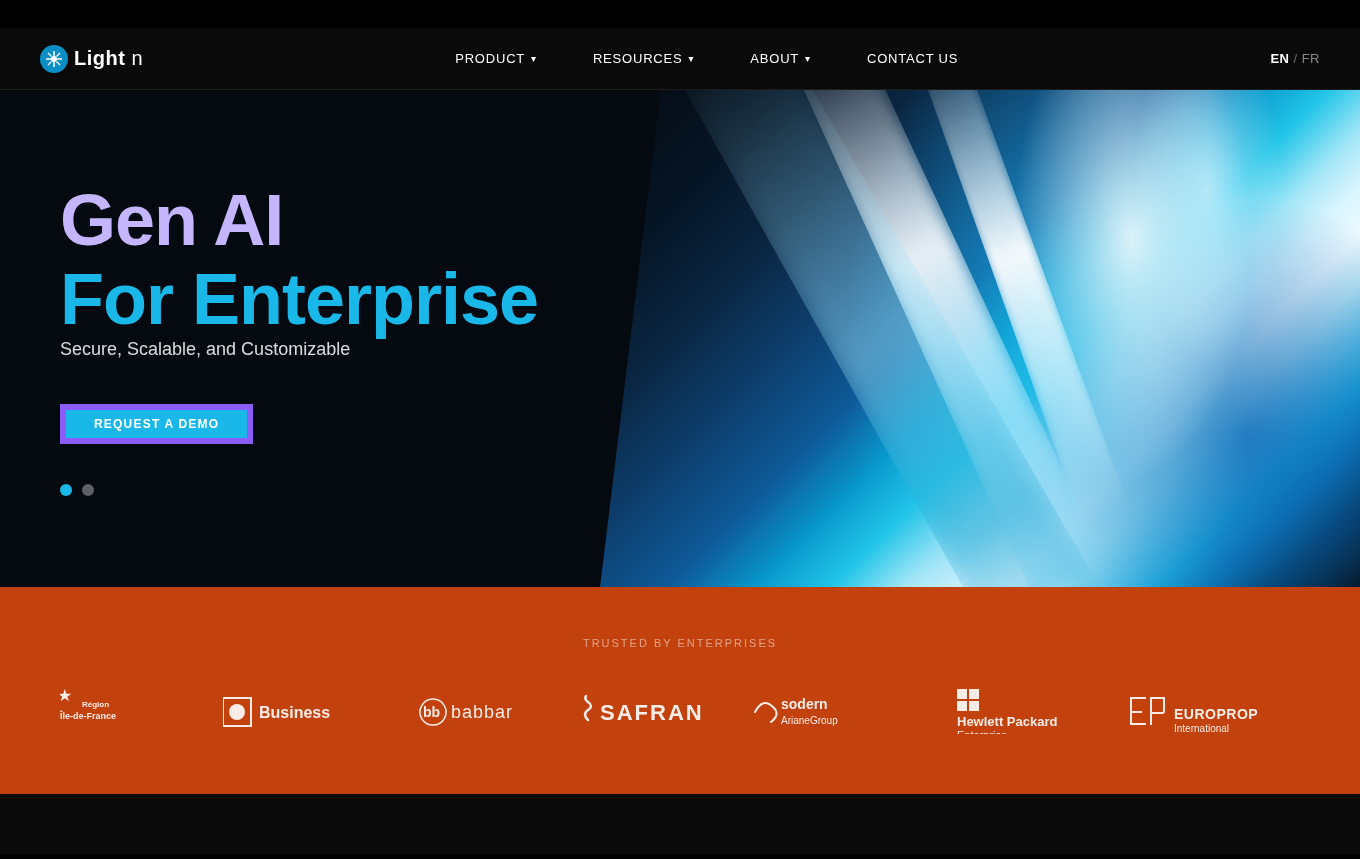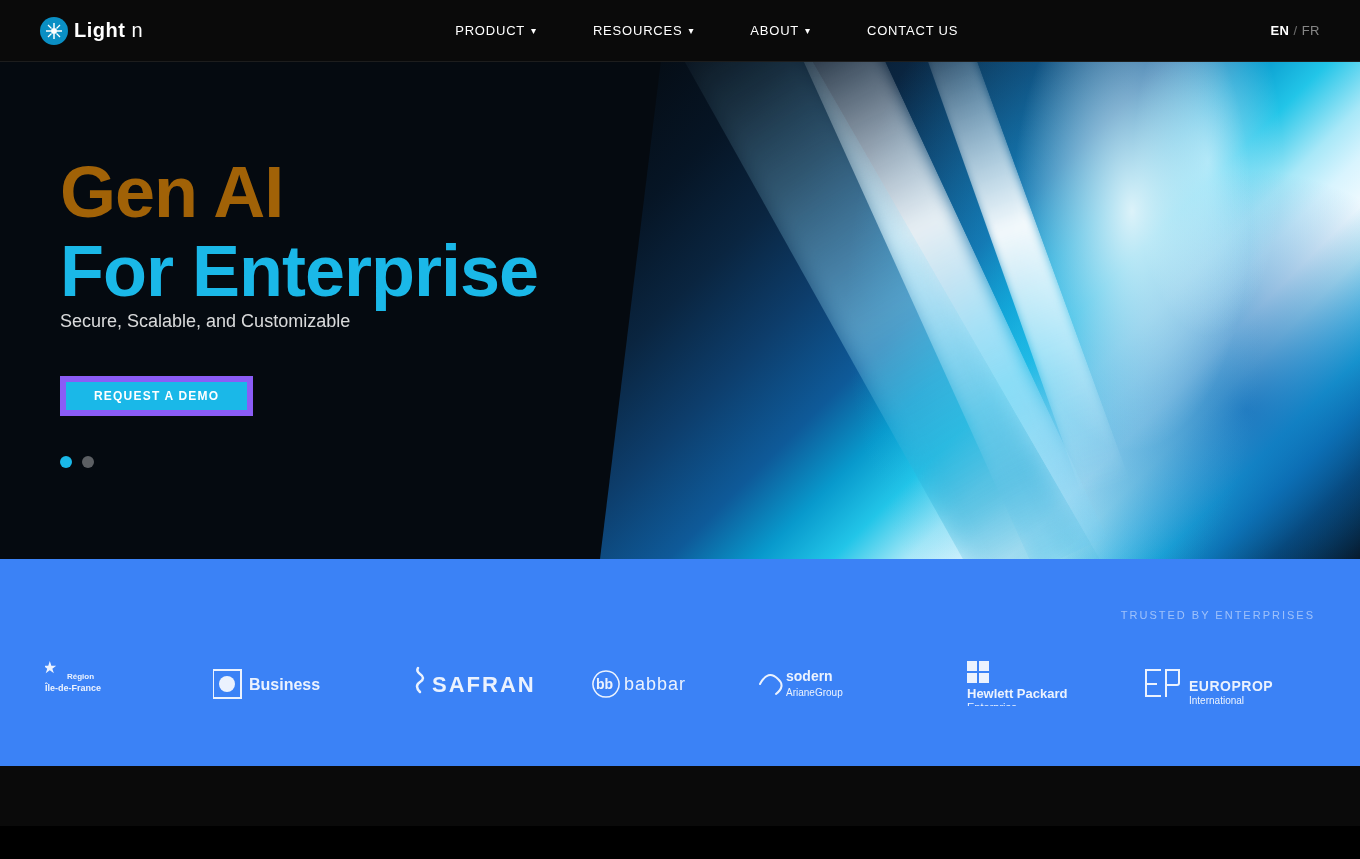--- a/index.html
+++ b/index.html
@@ -9,20 +9,21 @@
     nav {
       position: relative;
       z-index: 10;
       display: flex;
       align-items: center;
       justify-content: space-between;
       padding: 0 40px;
       height: 62px;
       background: #0a0a0a;
       border-bottom: 1px solid rgba(255,255,255,0.08);
+      margin-top: 28px;
     }
     .nav-logo {
       display: flex;
       align-items: center;
       gap: 6px;
       text-decoration: none;
       color: #fff;
       font-size: 20px;
       font-weight: 600;
       letter-spacing: 0.5px;
@@ -138,21 +139,21 @@
 
     .hero-content {
       position: relative;
       z-index: 2;
       padding-left: 60px;
       max-width: 580px;
     }
     .hero-title-white {
       font-size: 72px;
       font-weight: 700;
-      color: #a16207;
+      color: #c4b5fd;
       line-height: 1.1;
       letter-spacing: -1px;
     }
     .hero-title-blue {
       font-size: 72px;
       font-weight: 700;
       color: #1ab8e8;
       line-height: 1.1;
       letter-spacing: -1px;
     }
@@ -200,23 +201,23 @@
     }
     .dot {
       width: 12px; height: 12px;
       border-radius: 50%;
     }
     .dot-active { background: #1ab8e8; }
     .dot-inactive { background: rgba(255,255,255,0.35); }
 
     
     .trusted-section {
-      background: #3b82f6;
-      padding: 50px 45px 60px;
-      text-align: right;
+      background: #c2410c;
+      padding: 50px 60px 60px;
+      text-align: center;
     }
     .trusted-label {
       font-size: 11px;
       letter-spacing: 2px;
       color: rgba(255,255,255,0.5);
       text-transform: uppercase;
       margin-bottom: 40px;
     }
     .logos-row {
       display: flex;
@@ -334,34 +335,34 @@
 
     <div class="logo-item">
       <svg width="150" height="40" viewBox="0 0 150 40" fill="none">
         <rect x="0" y="6" width="28" height="28" stroke="white" stroke-width="2" fill="none"></rect>
         <circle cx="14" cy="20" r="8" fill="white"></circle>
         <text x="36" y="26" font-size="16" fill="white" font-weight="700" font-family="Arial">Business</text>
       </svg>
     </div>
 
     <div class="logo-item">
-      <svg width="130" height="40" viewBox="0 0 130 40" fill="none">
-
-        <path d="M8 28 Q2 22 8 18 Q14 14 8 10 Q4 7 6 4" stroke="white" stroke-width="2.5" fill="none" stroke-linecap="round"></path>
-        <text x="20" y="28" font-size="22" fill="white" font-weight="700" font-family="Arial" letter-spacing="2">SAFRAN</text>
-      </svg>
-    </div>
-
-    <div class="logo-item">
       <svg width="120" height="40" viewBox="0 0 120 40" fill="none">
 
         <circle cx="16" cy="20" r="13" stroke="white" stroke-width="0" fill="none"></circle>
         <path d="M16 7 A13 13 0 1 1 15.99 7 Z" fill="none" stroke="white" stroke-width="1.5"></path>
         <text x="6" y="25" font-size="14" fill="white" font-weight="700" font-family="Arial">bb</text>
         <text x="34" y="26" font-size="18" fill="white" font-weight="400" font-family="Arial" letter-spacing="1">babbar</text>
+      </svg>
+    </div>
+
+    <div class="logo-item">
+      <svg width="130" height="40" viewBox="0 0 130 40" fill="none">
+
+        <path d="M8 28 Q2 22 8 18 Q14 14 8 10 Q4 7 6 4" stroke="white" stroke-width="2.5" fill="none" stroke-linecap="round"></path>
+        <text x="20" y="28" font-size="22" fill="white" font-weight="700" font-family="Arial" letter-spacing="2">SAFRAN</text>
       </svg>
     </div>
 
     <div class="logo-item">
       <svg width="160" height="40" viewBox="0 0 160 40" fill="none">
 
         <path d="M2 20 Q10 5 20 15 Q28 22 18 30" stroke="white" stroke-width="2" fill="none" stroke-linecap="round"></path>
         <text x="28" y="17" font-size="14" fill="white" font-weight="700" font-family="Arial">sodern</text>
         <text x="28" y="32" font-size="10" fill="white" font-weight="400" font-family="Arial">ArianeGroup</text>
       </svg>

